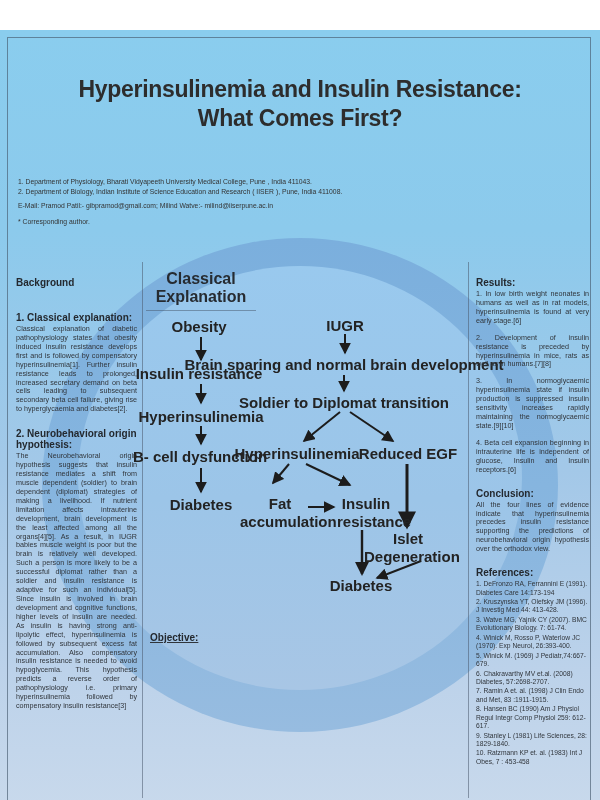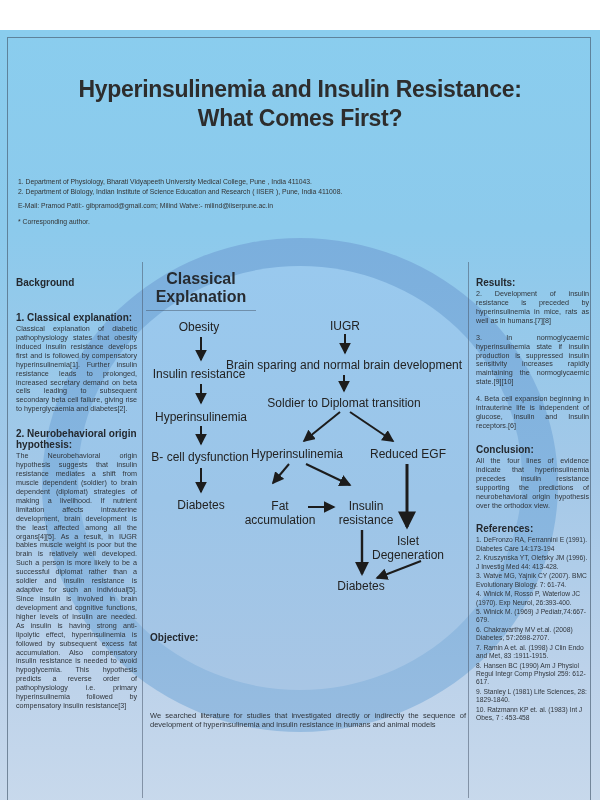--- a/index.html
+++ b/index.html
@@ -33,25 +33,25 @@
   .right-col .res-item{margin-bottom:8px;}
   .right-col .gap-top{margin-top:13px;}
   .right-col .ref{font-size:6.7px;line-height:1.26;text-align:left;margin-bottom:1px;}
 
   .col-header{position:absolute;top:240px;font-weight:700;font-size:16px;color:#262b31;
     text-align:center;padding-bottom:4px;border-bottom:1px solid rgba(70,85,105,0.5);}
   .col-header.classical{left:146px;width:110px;}
   .col-header.neuro{left:252px;width:196px;}
 
   .arrows{position:absolute;left:0;top:0;pointer-events:none;}
-  .node{position:absolute;transform:translate(-50%,-50%);font-weight:400;font-size:12px;
+  .node{position:absolute;transform:translate(-50%,-50%);font-weight:700;font-size:15px;
     color:#232323;text-align:center;line-height:1.2;white-space:nowrap;}
   .node.wrap{white-space:normal;}
 
-  .obj-block{left:150px;top:602px;width:305px;}
+  .obj-block{left:150px;top:602px;width:305px;text-decoration:underline;}
   .met-block{left:150px;top:681px;width:316px;}
   .obj-block p,.met-block p{font-size:7.5px;}
   .met-block .p2{margin-top:7px;}
 </style>
 </head>
 <body>
 
 <div class="poster">
 
   <div class="ellipse-outer"></div>
@@ -119,25 +119,25 @@
   <div class="node" style="left:408px;top:424px;">Reduced EGF</div>
   <div class="node wrap" style="left:280px;top:483px;width:80px;">Fat accumulation</div>
   <div class="node wrap" style="left:366px;top:483px;width:58px;">Insulin resistance</div>
   <div class="node wrap" style="left:408px;top:518px;width:88px;">Islet Degeneration</div>
   <div class="node" style="left:361px;top:556px;">Diabetes</div>
 
   <div class="col obj-block">
     <h3>Objective:</h3>
   </div>
   <div class="col met-block">
-    <p>We searched literature for studies that investigated directly or indirectly the sequence of development of hyperinsulinemia and insulin resistance in humans and animal models</p>
   </div>
 
   <div class="col right-col">
     <h3>Results:</h3>
+    <p class="res-item">1. In low birth weight neonates in humans as well as in rat models, hyperinsulinemia is found at very early stage.[6]</p>
     <p class="res-item">2. Development of insulin resistance is preceded by hyperinsulinemia in mice, rats as well as in humans.[7][8]</p>
     <p class="res-item">3. In normoglycaemic hyperinsulinemia state if insulin production is suppressed insulin sensitivity increases rapidly maintaining the normoglycaemic state.[9][10]</p>
     <p class="res-item">4. Beta cell expansion beginning in intrauterine life is independent of glucose, Insulin and Insulin receptors.[6]</p>
 
     <h3 class="gap-top">Conclusion:</h3>
     <p>All the four lines of evidence indicate that hyperinsulinemia precedes insulin resistance supporting the predictions of neurobehavioral origin hypothesis over the orthodox view.</p>
 
     <h3 class="gap-top">References:</h3>
     <p class="ref">1. DeFronzo RA, Ferrannini E (1991). Diabetes Care 14:173-194</p>
     <p class="ref">2. Kruszynska YT, Olefsky JM (1996). J Investig Med 44: 413-428.</p>

